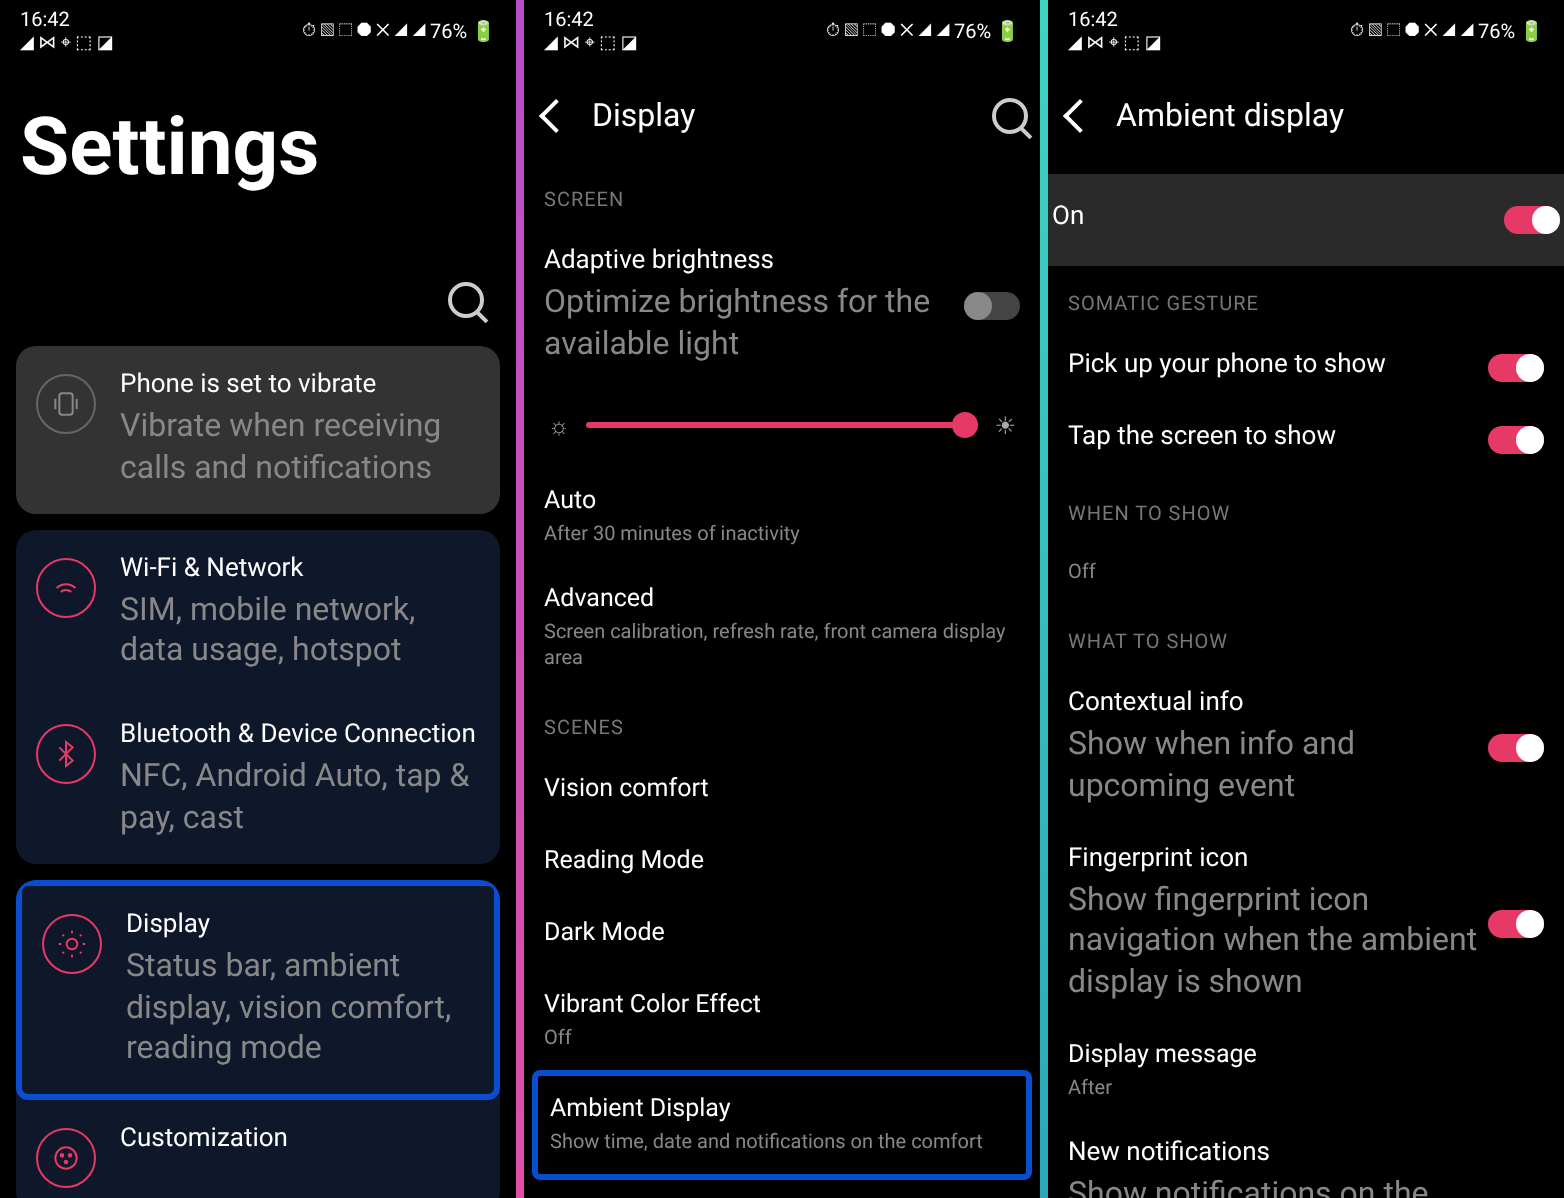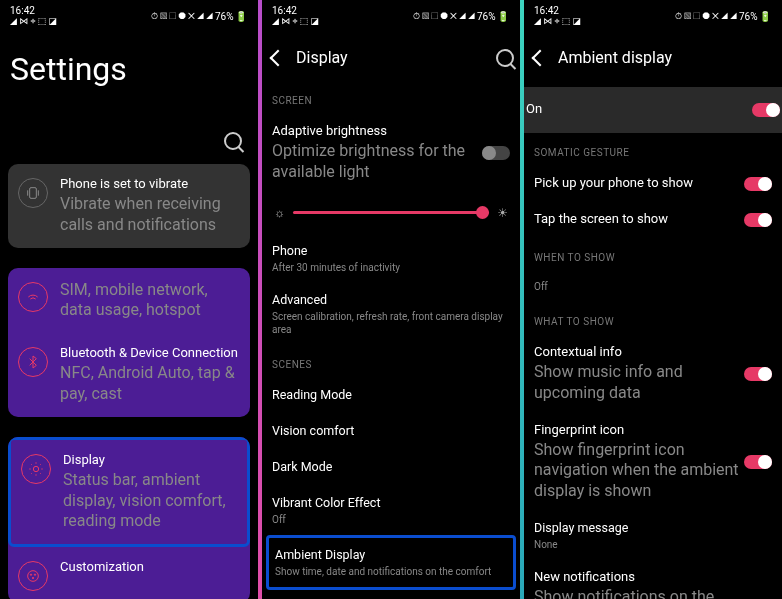--- a/index.html
+++ b/index.html
@@ -4,25 +4,25 @@
 <style>
 *{margin:0;padding:0;box-sizing:border-box;font-family:-apple-system,BlinkMacSystemFont,"Segoe UI",Roboto,sans-serif}
 body{background:#222;width:782px;height:599px;display:flex;gap:0;overflow:hidden}
 .phone{flex:1;background:#000;color:#fff;display:flex;flex-direction:column;position:relative;overflow:hidden}
 .sep{width:4px;background:linear-gradient(180deg,#b84ecb,#e14ea8)}
 .sep2{width:4px;background:linear-gradient(180deg,#3dd4c0,#2aa8b9)}
 .status-bar{display:flex;justify-content:space-between;align-items:center;padding:5px 10px;font-size:10px;color:#fff}
 .status-bar .icons{display:flex;gap:2px;align-items:center;font-size:9px}
 .status-bar .right{display:flex;gap:2px;align-items:center}
 .content{flex:1;overflow-y:auto;padding:0 8px}
-.h1{font-size:32px;font-weight:400;padding:18px 0 40px 2px}
+.h1{font-size:40px;font-weight:700;padding:18px 0 40px 2px}
 .search-row{display:flex;justify-content:flex-end;padding:4px 8px 14px}
 .search-icon{width:18px;height:18px;border:2px solid #ccc;border-radius:50%;position:relative}
 .search-icon::after{content:'';position:absolute;width:2px;height:7px;background:#ccc;transform:rotate(-45deg);bottom:-5px;right:-2px}
-.card{background:#4c1d95;border-radius:10px;margin-bottom:20px;overflow:hidden}
+.card{background:#0f172a;border-radius:10px;margin-bottom:8px;overflow:hidden}
 .row{display:flex;align-items:flex-start;padding:12px 10px;gap:12px}
 .row.highlight{background:#333}
 .row.box{border:3px solid #0a4dcf;border-radius:6px}
 .ico{width:30px;height:30px;border:1.5px solid #e63966;border-radius:50%;flex-shrink:0;display:flex;align-items:center;justify-content:center;font-size:14px;color:#e63966;margin-top:2px}
 .ico.gray{border-color:#666;color:#888}
 .txt{flex:1;min-width:0}
 .title{font-size:13px;color:#fff;margin-bottom:3px}
 .sub{font-size:16px;color:#888;line-height:1.3}
 .header{display:flex;align-items:center;padding:16px 6px 14px;gap:12px}
 .back{width:12px;height:12px;border-left:2px solid #fff;border-bottom:2px solid #fff;transform:rotate(45deg);margin-left:4px}
@@ -74,20 +74,21 @@
       </div>
     </div>
     <div class="card">
       <div class="row">
         <div class="ico">
             <svg viewBox="0 0 24 24">
               <path d="M5 12a10 10 0 0114 0M8 15a6 6 0 018 0M12 18h0"></path>
             </svg>
           </div>
         <div class="txt">
+            <div class="title">Wi-Fi &amp; Network</div>
             <div class="sub">SIM, mobile network, data usage, hotspot</div>
           </div>
       </div>
       <div class="row">
         <div class="ico">
             <svg viewBox="0 0 24 24">
               <path d="M7 7l10 10-5 4V3l5 4L7 17"></path>
             </svg>
           </div>
         <div class="txt">
@@ -160,33 +161,33 @@
           <div class="sub">Optimize brightness for the available light</div>
         </div>
       <div class="toggle"></div>
     </div>
     <div class="slider-row">
       <span class="sun">☼</span>
       <div class="slider"></div>
       <span class="sun">☀</span>
     </div>
     <div class="drow">
-        <div class="title">Phone</div>
+        <div class="title">Auto</div>
         <div class="sub">After 30 minutes of inactivity</div>
       </div>
     <div class="drow">
         <div class="title">Advanced</div>
         <div class="sub">Screen calibration, refresh rate, front camera display area</div>
       </div>
     <div class="section">SCENES</div>
     <div class="drow">
+        <div class="title">Vision comfort</div>
+      </div>
+    <div class="drow">
         <div class="title">Reading Mode</div>
-      </div>
-    <div class="drow">
-        <div class="title">Vision comfort</div>
       </div>
     <div class="drow">
         <div class="title">Dark Mode</div>
       </div>
     <div class="drow">
         <div class="title">Vibrant Color Effect</div>
         <div class="sub">Off</div>
       </div>
     <div class="drow box">
         <div class="title">Ambient Display</div>
@@ -224,34 +225,34 @@
         <div class="toggle on"></div>
       </div>
     <div class="section">WHEN TO SHOW</div>
     <div class="drow">
         <div class="sub">Off</div>
       </div>
     <div class="section">WHAT TO SHOW</div>
     <div class="toggle-row">
         <div class="txt">
           <div class="title">Contextual info</div>
-          <div class="sub">Show music info and upcoming data</div>
+          <div class="sub">Show when info and upcoming event</div>
         </div>
         <div class="toggle on"></div>
       </div>
     <div class="toggle-row">
         <div class="txt">
           <div class="title">Fingerprint icon</div>
           <div class="sub">Show fingerprint icon navigation when the ambient display is shown</div>
         </div>
         <div class="toggle on"></div>
       </div>
     <div class="drow">
         <div class="title">Display message</div>
-        <div class="sub">None</div>
+        <div class="sub">After</div>
       </div>
     <div class="toggle-row">
         <div class="txt">
           <div class="title">New notifications</div>
           <div class="sub">Show notifications on the ambient display, along with Horizon Light</div>
         </div>
         <div class="toggle on"></div>
       </div>
   </div>
 </div>

